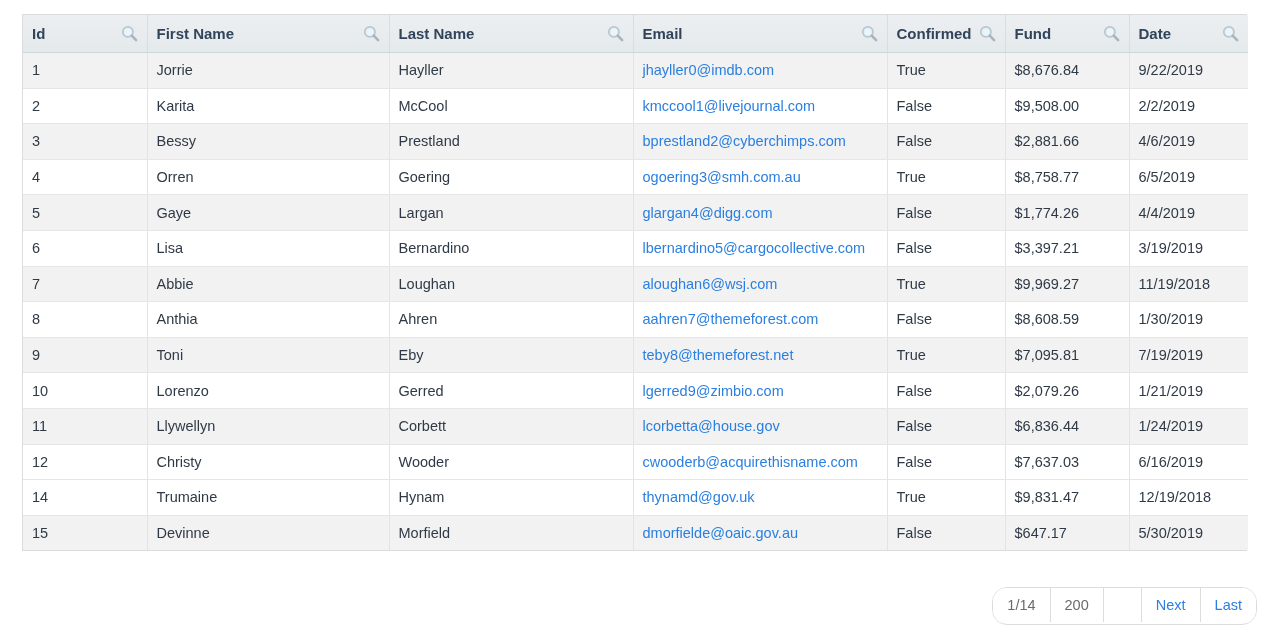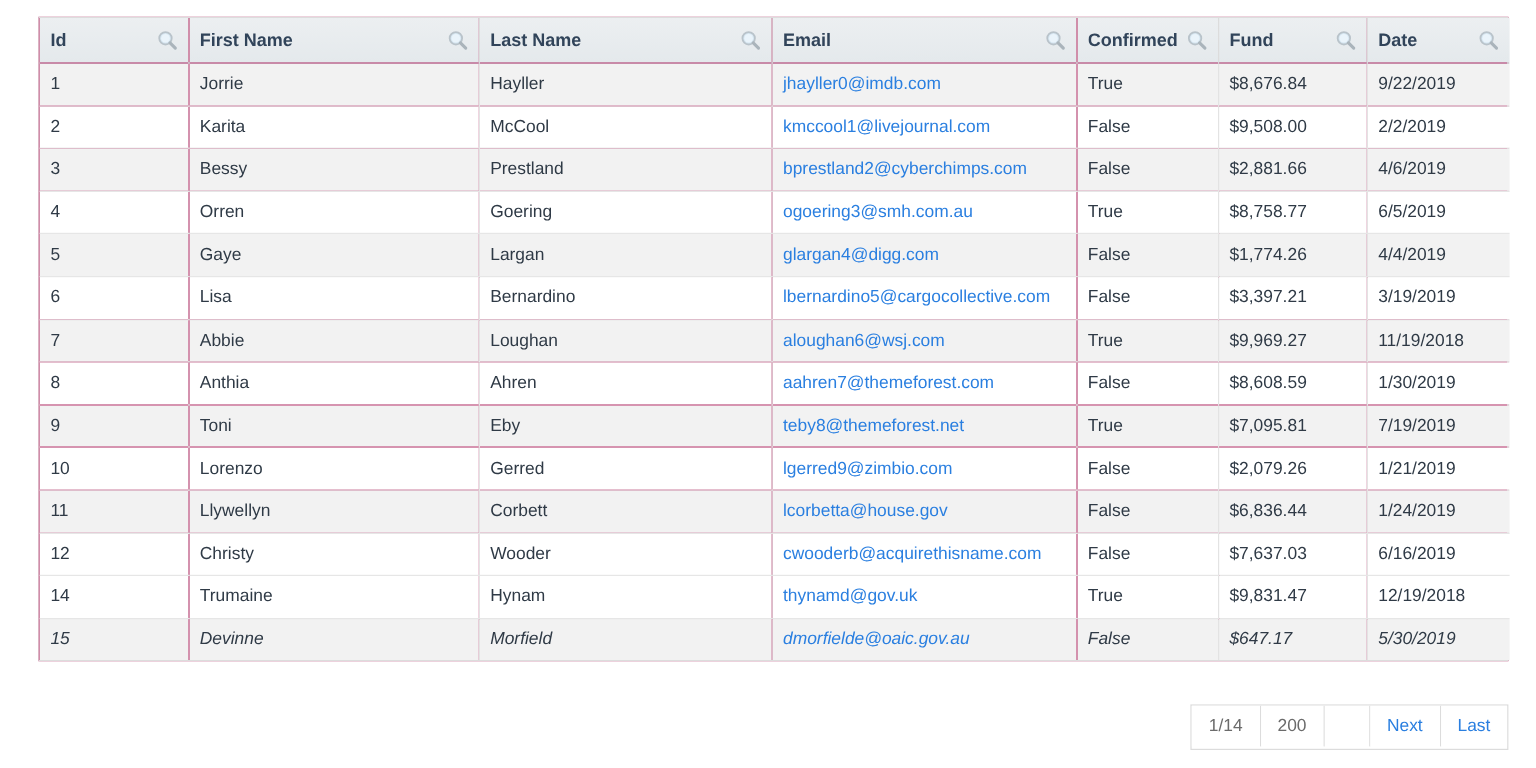--- a/index.html
+++ b/index.html
@@ -16,27 +16,27 @@
   #app {
     position: relative;
     width: 1280px;
     height: 640px;
     box-sizing: border-box;
   }
 
   
   .grid-wrap {
     position: absolute;
-    left: 32px;
+    left: 22px;
     top: 14px;
     width: 1225px;
     box-sizing: border-box;
     border: 1px solid #dcdcdc;
     border-top: 1px solid #dcdcdc;
-    background: #be185d;
+    background: #eab308;
   }
 
   table.grid {
     width: 100%;
     border-collapse: collapse;
     table-layout: fixed;
     font-size: 14.5px;
   }
 
   
@@ -80,21 +80,21 @@
     border-bottom: 1px solid #e6e6e6;
     padding: 0 9px;
     height: 34.6px;
     vertical-align: middle;
     color: #2f3a46;
     font-size: 14.5px;
     white-space: nowrap;
     overflow: hidden;
   }
   table.grid tbody td:last-child { border-right: none; }
-  table.grid tbody tr:last-child td { border-bottom: none; font-style: italic; }
+  table.grid tbody tr:last-child td { border-bottom: none; }
 
   table.grid tbody tr.odd td { background: #f2f2f2; }
   table.grid tbody tr.even td { background: #ffffff; }
 
   td.email a {
     color: #2a7fe0;
     text-decoration: none;
     font-size: 14.5px;
   }
 
@@ -107,21 +107,21 @@
   col.c-fund      { width: 124px; }
   col.c-date      { width: 119px; }
 
   
   .pager {
     position: absolute;
     right: 23px;
     top: 587px;
     display: flex;
     border: 1px solid #dcdcdc;
-    border-radius: 0;
+    border-radius: 15px;
     overflow: hidden;
     background: #ffffff;
     height: 36px;
   }
   .pager-cell {
     display: flex;
     align-items: center;
     justify-content: center;
     border-right: 1px solid #dcdcdc;
     box-sizing: border-box;

